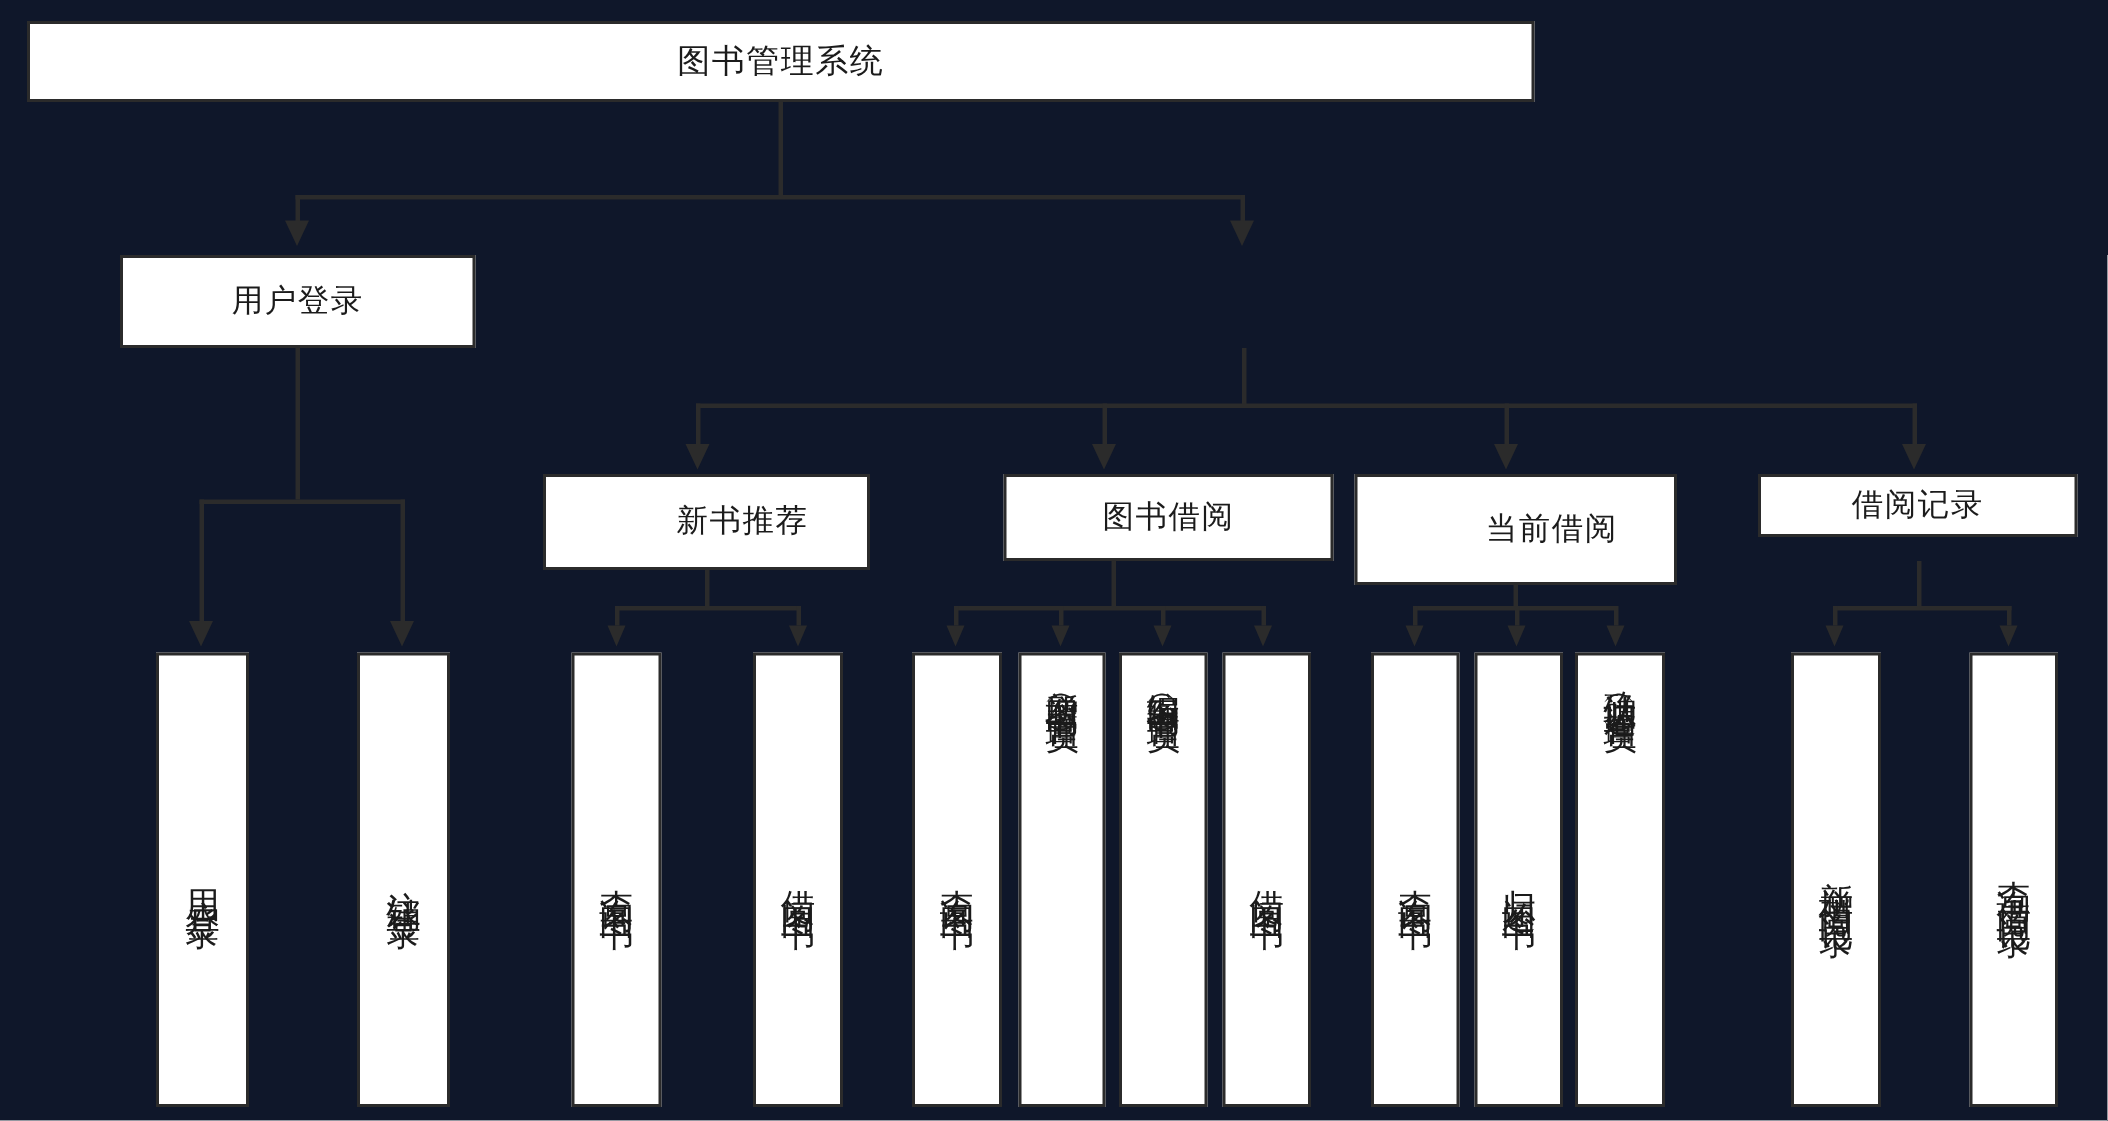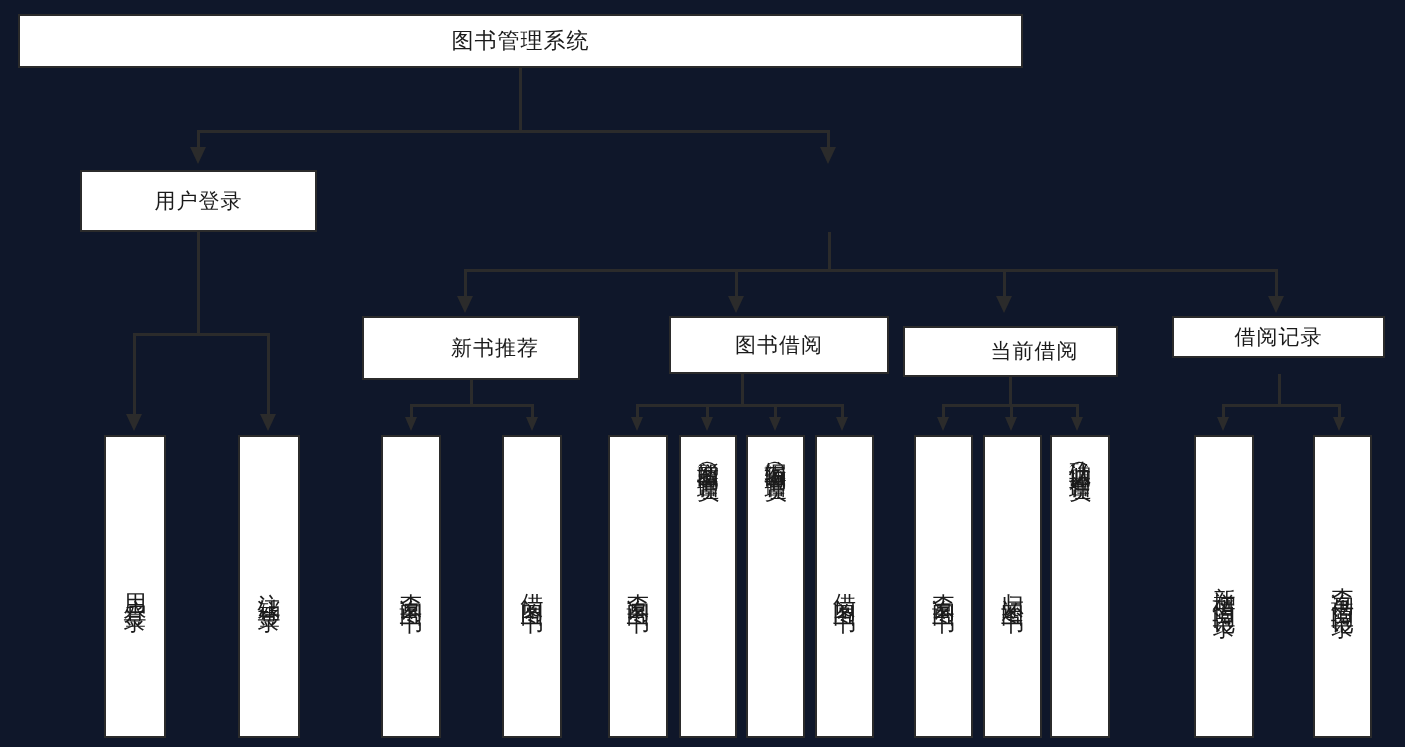--- a/index.html
+++ b/index.html
@@ -128,21 +128,21 @@
   <div class="arrow" style="left:1268px; top:296px;"></div>
 
   <div class="node horiz" style="left:362px; top:316px; width:218px; height:64px;padding-left:48px;">
     <span class="label">新书推荐</span>
   </div>
 
   <div class="node horiz" style="left:633px; top:316px; width:220px; height:58px;margin-left:36px;">
     <span class="label">图书借阅</span>
   </div>
 
-  <div class="node horiz" style="left:903px; top:326px; width:215px; height:51px;padding-left:48px;">
+  <div class="node horiz" style="left:903px; top:316px; width:215px; height:74px;padding-left:48px;">
     <span class="label">当前借阅</span>
   </div>
 
   <div class="node horiz" style="left:1172px; top:316px; width:213px; height:42px;">
     <span class="label">借阅记录</span>
   </div>
 
   <div class="vline" style="left:470px; top:374px; width:3px; height:31px;"></div>
   <div class="hline" style="left:410px; top:404px; width:124px; height:3px;"></div>
   <div class="vline" style="left:410px; top:404px; width:3px; height:13px;"></div>

